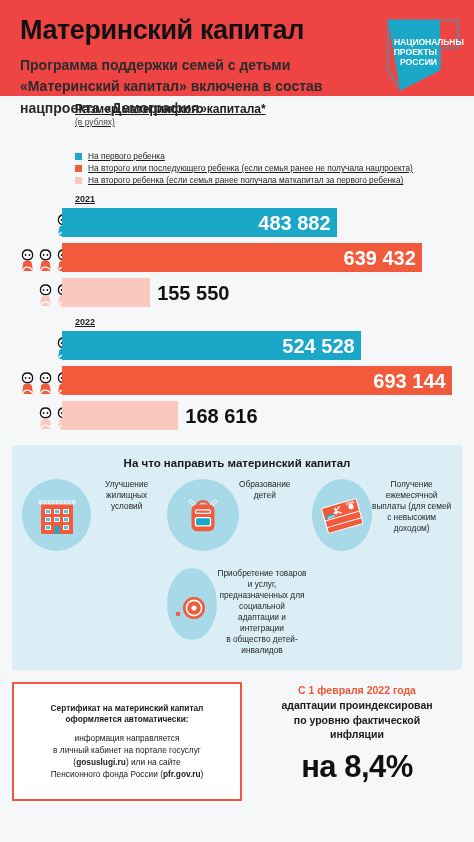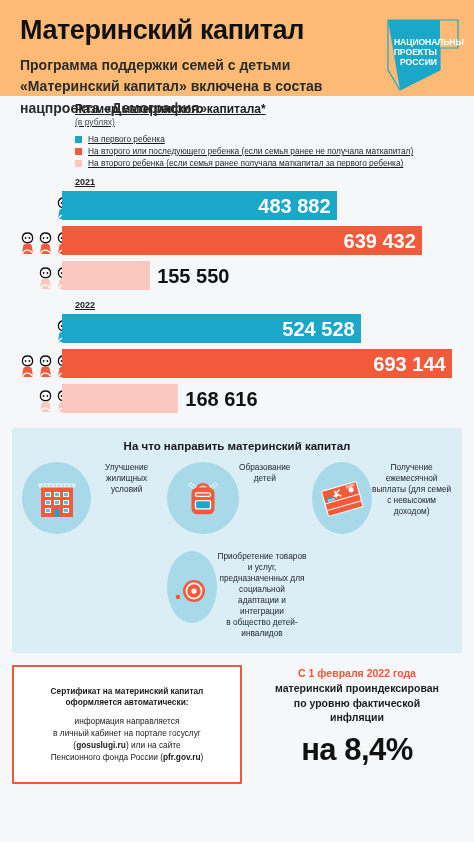--- a/index.html
+++ b/index.html
@@ -9,38 +9,38 @@
     width:474px; height:842px;
     font-family:"Liberation Sans","DejaVu Sans",sans-serif;
     color:#1b1b1b;
     position:relative;
     overflow:hidden;
     background:#f6f7f8;
   }
   .page { width:474px; height:842px; position:relative; background:#f6f7f8; }
 
   
-  .header { position:relative; padding:16px 20px 0 20px; height:96px; background:#fdba74; }
+  .header { position:relative; padding:16px 20px 0 20px; height:96px; background:#ef4444; }
   .title {
     font-size:27px; font-weight:700; letter-spacing:-0.4px;
     color:#111; line-height:1.1; margin-bottom:9px;
   }
   .subtitle {
     font-size:14px; font-weight:700; color:#2b2b2b; line-height:1.55;
     max-width:330px;
   }
   .logo { position:absolute; right:10px; top:12px; width:94px; height:80px; }
 
   
   .chart-block { padding:6px 4px 0 10px; background:#f6f7f8;text-decoration:underline; }
   .chart-head { padding-left:65px; }
   .chart-title { font-size:12px; font-weight:700; color:#1b1b1b; }
   .chart-units { font-size:8.5px; color:#4a4a4a; margin-top:1px; }
 
-  .legend { margin-top:8px; padding-left:65px; }
+  .legend { margin-top:25px; padding-left:65px; }
   .legend-row { display:flex; align-items:center; margin-bottom:3px; }
   .swatch { width:7px; height:7px; margin-right:6px; flex:none; }
   .legend-label { font-size:8.3px; color:#262626; line-height:1.1; white-space:nowrap; }
 
   .year-label {
     font-size:9px; font-weight:700; color:#1b1b1b;
     padding-left:65px; margin-top:9px; margin-bottom:3px;
   }
 
   .bar-row { position:relative; height:31px; display:flex; align-items:center; }
@@ -135,21 +135,21 @@
       <div class="chart-units">(в рублях)</div>
     </div>
 
     <div class="legend">
       <div class="legend-row">
         <span class="swatch" style="background:#1BA7C8"></span>
         <span class="legend-label">На первого ребенка</span>
       </div>
       <div class="legend-row">
         <span class="swatch" style="background:#F15B3C"></span>
-        <span class="legend-label">На второго или последующего ребенка (если семья ранее не получала маткапитал)</span>
+        <span class="legend-label">На второго или последующего ребенка (если семья ранее не получала нацпроекта)</span>
       </div>
       <div class="legend-row">
         <span class="swatch" style="background:#FAC8BF"></span>
         <span class="legend-label">На второго ребенка (если семья ранее получала маткапитал за первого ребенка)</span>
       </div>
     </div>
 
     <div class="year-label">2021</div>
 
     <div class="bar-row">
@@ -432,21 +432,21 @@
         </div>
         <div>
           <span>Пенсионного фонда России (</span><b>pfr.gov.ru</b><span>)</span>
         </div>
       </div>
     </div>
 
     <div class="infl">
       <div class="infl-date">С 1 февраля 2022 года</div>
       <div class="infl-text">
-        <div>материнский проиндексирован</div>
+        <div>адаптации проиндексирован</div>
         <div>по уровню фактической</div>
         <div>инфляции</div>
       </div>
       <div class="infl-big">на 8,4%</div>
     </div>
   </div>
 
   <div class="footnotes">
     
     

